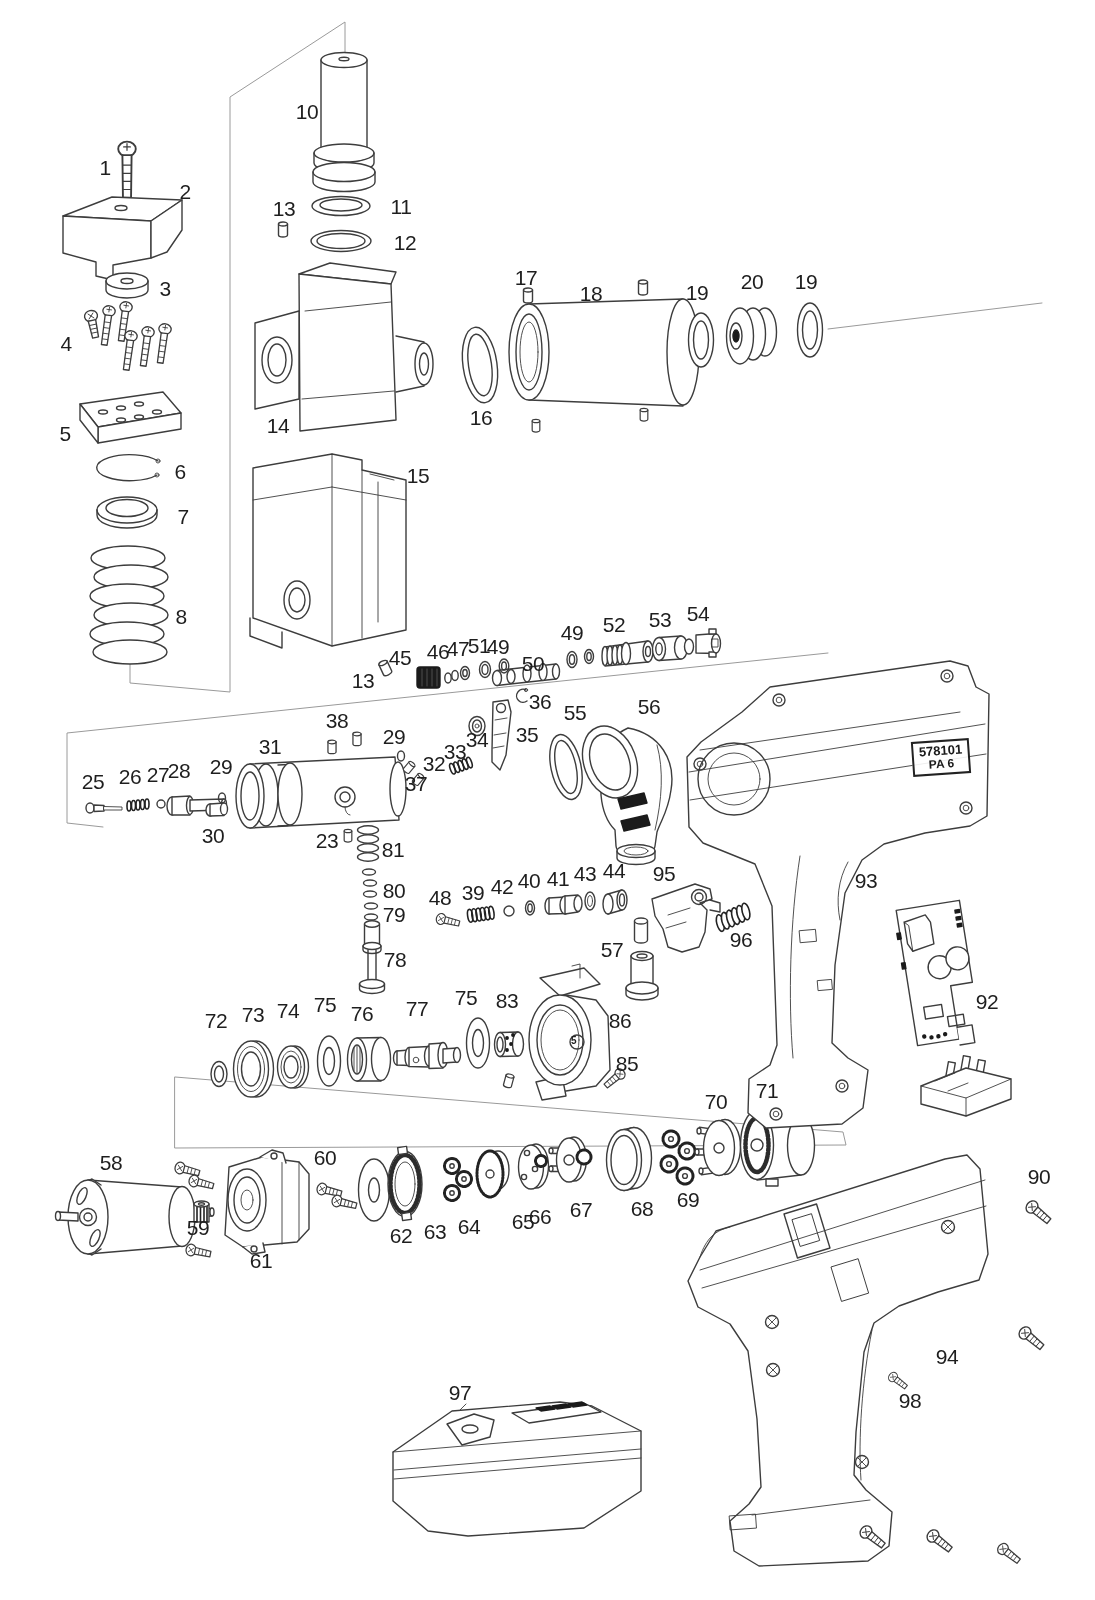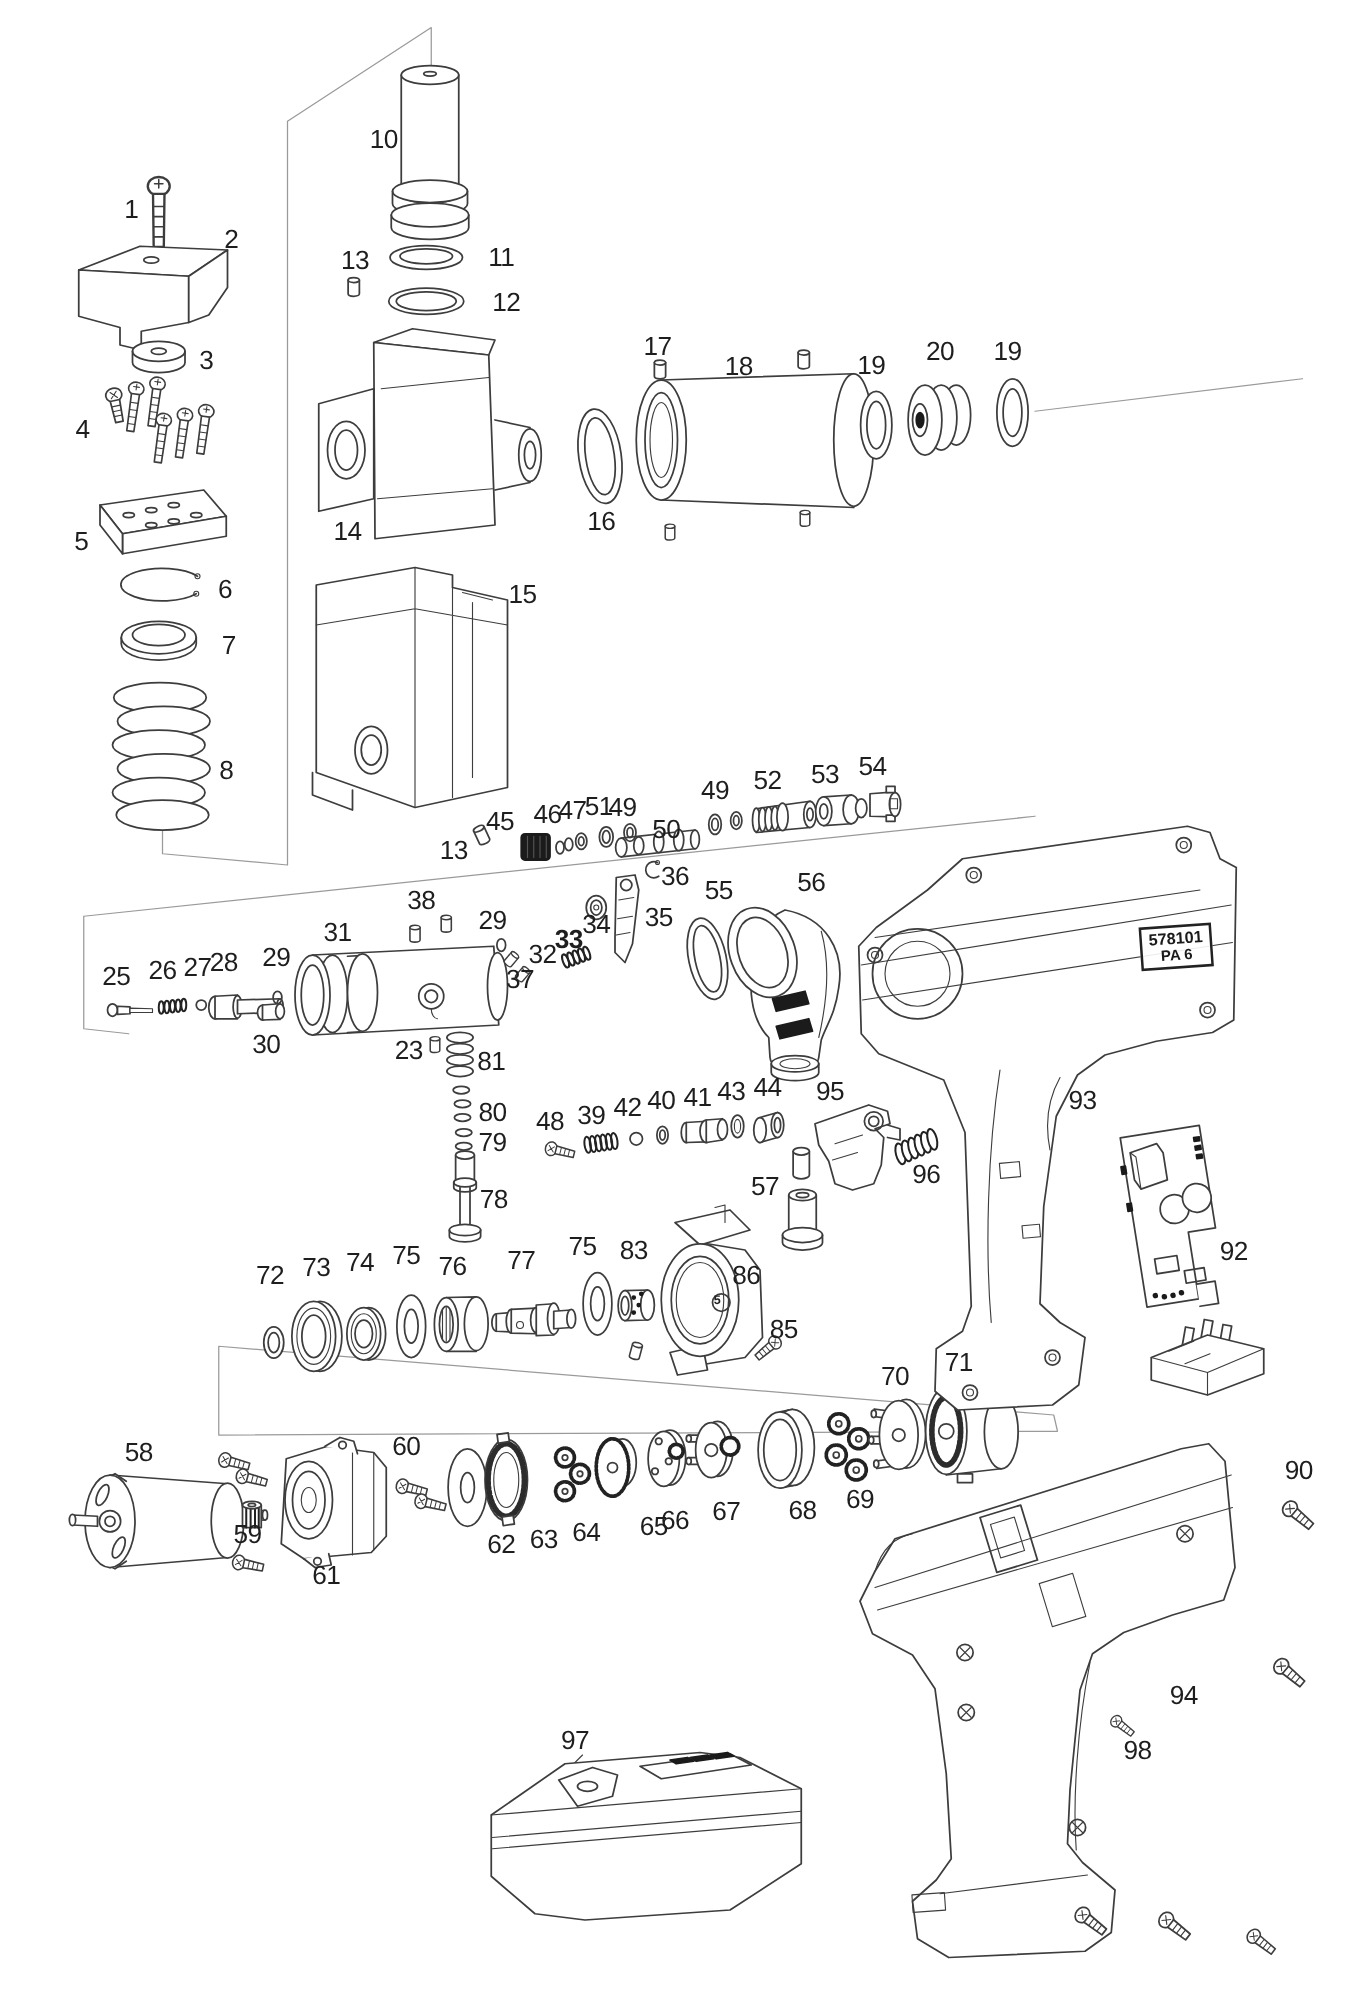--- a/index.html
+++ b/index.html
@@ -758,21 +758,21 @@
       <div class="plabel" style="left: 93px; top: 782px;">25</div>
       <div class="plabel" style="left: 130px; top: 777px;">26</div>
       <div class="plabel" style="left: 158px; top: 775px;">27</div>
       <div class="plabel" style="left: 179px; top: 771px;">28</div>
       <div class="plabel" style="left: 221px; top: 767px;">29</div>
       <div class="plabel" style="left: 213px; top: 836px;">30</div>
       <div class="plabel" style="left: 270px; top: 747px;">31</div>
       <div class="plabel" style="left: 337px; top: 721px;">38</div>
       <div class="plabel" style="left: 394px; top: 737px;">29</div>
       <div class="plabel" style="left: 434px; top: 764px;">32</div>
-      <div class="plabel" style="left: 455px; top: 752px; font-weight: bold;">33</div>
+      <div class="plabel" style="left: 455px; top: 752px;">33</div>
       <div class="plabel" style="left: 477px; top: 740px;">34</div>
       <div class="plabel" style="left: 527px; top: 735px;">35</div>
       <div class="plabel" style="left: 416px; top: 784px;">37</div>
       <div class="plabel" style="left: 327px; top: 841px;">23</div>
       <div class="plabel" style="left: 393px; top: 850px;">81</div>
       <div class="plabel" style="left: 394px; top: 891px;">80</div>
       <div class="plabel" style="left: 394px; top: 915px;">79</div>
       <div class="plabel" style="left: 395px; top: 960px;">78</div>
       <div class="plabel" style="left: 440px; top: 898px;">48</div>
       <div class="plabel" style="left: 473px; top: 893px;">39</div>
@@ -787,21 +787,21 @@
       <div class="plabel" style="left: 866px; top: 881px;">93</div>
       <div class="plabel" style="left: 987px; top: 1002px;">92</div>
       <div class="plabel" style="left: 216px; top: 1021px;">72</div>
       <div class="plabel" style="left: 253px; top: 1015px;">73</div>
       <div class="plabel" style="left: 288px; top: 1011px;">74</div>
       <div class="plabel" style="left: 325px; top: 1005px;">75</div>
       <div class="plabel" style="left: 362px; top: 1014px;">76</div>
       <div class="plabel" style="left: 417px; top: 1009px;">77</div>
       <div class="plabel" style="left: 466px; top: 998px;">75</div>
       <div class="plabel" style="left: 507px; top: 1001px;">83</div>
-      <div class="plabel" style="left: 597px; top: 1021px;">86</div>
+      <div class="plabel" style="left: 620px; top: 1021px;">86</div>
       <div class="plabel" style="left: 627px; top: 1064px;">85</div>
       <div class="plabel" style="left: 111px; top: 1163px;">58</div>
       <div class="plabel" style="left: 198px; top: 1228px;">59</div>
       <div class="plabel" style="left: 325px; top: 1158px;">60</div>
       <div class="plabel" style="left: 261px; top: 1261px;">61</div>
       <div class="plabel" style="left: 401px; top: 1236px;">62</div>
       <div class="plabel" style="left: 435px; top: 1232px;">63</div>
       <div class="plabel" style="left: 469px; top: 1227px;">64</div>
       <div class="plabel" style="left: 503px; top: 1222px; margin-left: 20px;">65</div>
       <div class="plabel" style="left: 540px; top: 1217px;">66</div>

